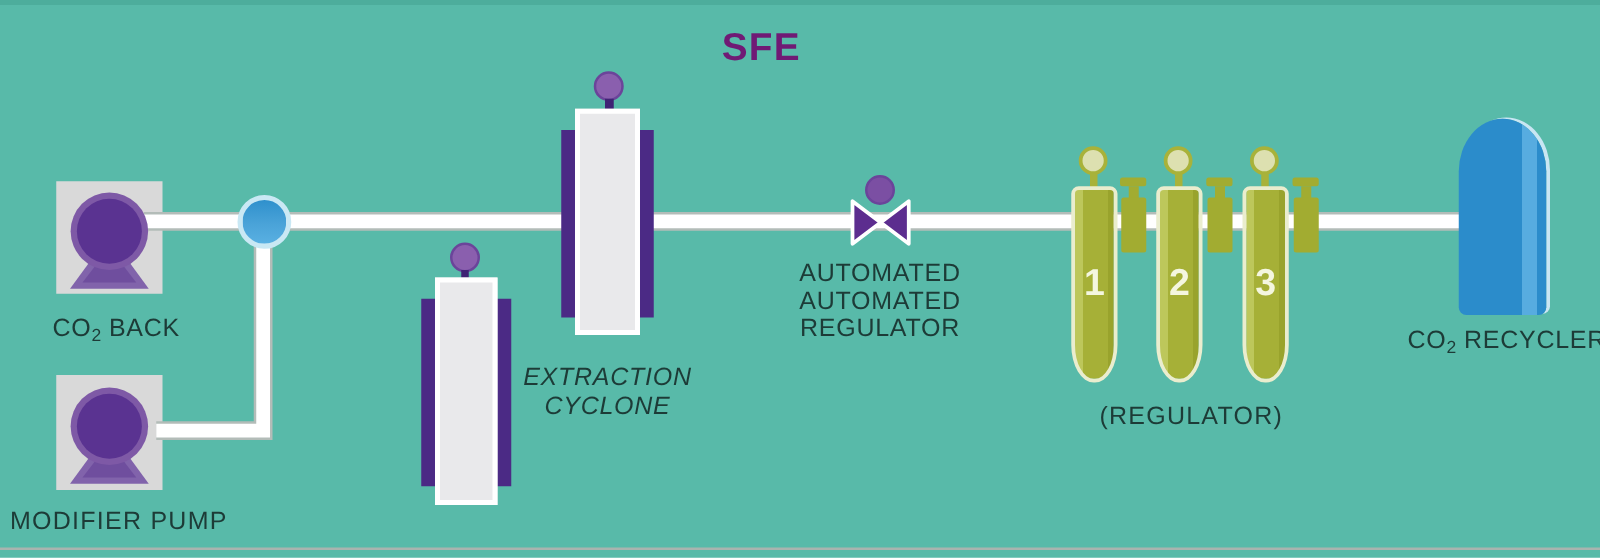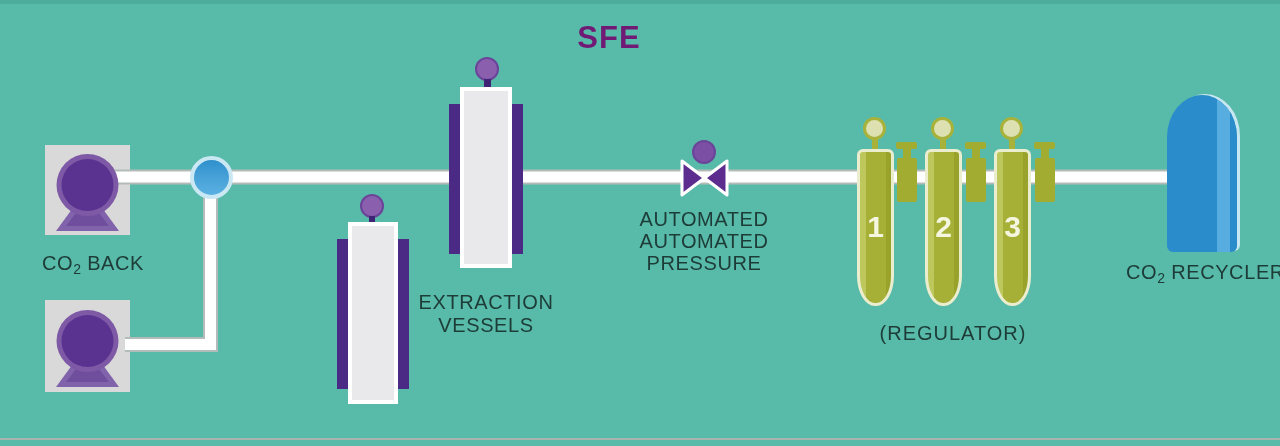--- a/index.html
+++ b/index.html
@@ -159,30 +159,31 @@
   </div>
 
   <div class="tank"></div>
 
   <div id="title">SFE</div>
 
   <div class="label" style="left:42px;top:252px;">
     <span>CO</span><span class="subscript">2</span><span> BACK</span>
   </div>
 
+  <div class="label" style="left:8px;top:406px;letter-spacing:1px;">MODIFIER PUMP</div>
 
-  <div class="label label-center" style="left:398px;top:291px;width:176px;line-height:23px;">
+  <div class="label label-center" style="left:398px;top:291px;width:176px;line-height:23px;font-style:italic;">
     <div>EXTRACTION</div>
-    <div>VESSELS</div>
+    <div>CYCLONE</div>
   </div>
 
   <div class="label label-center" style="left:628px;top:208px;width:152px;line-height:22px;">
     <div>AUTOMATED</div>
     <div>AUTOMATED</div>
-    <div>PRESSURE</div>
+    <div>REGULATOR</div>
   </div>
 
   <div class="label label-center" style="left:828px;top:322px;width:250px;line-height:23px;letter-spacing:1px;">
     <div>(REGULATOR)</div>
   </div>
 
   <div class="label" style="left:1126px;top:261px;">
     <span>CO</span><span class="subscript">2</span><span> RECYCLER</span>
   </div>
 

